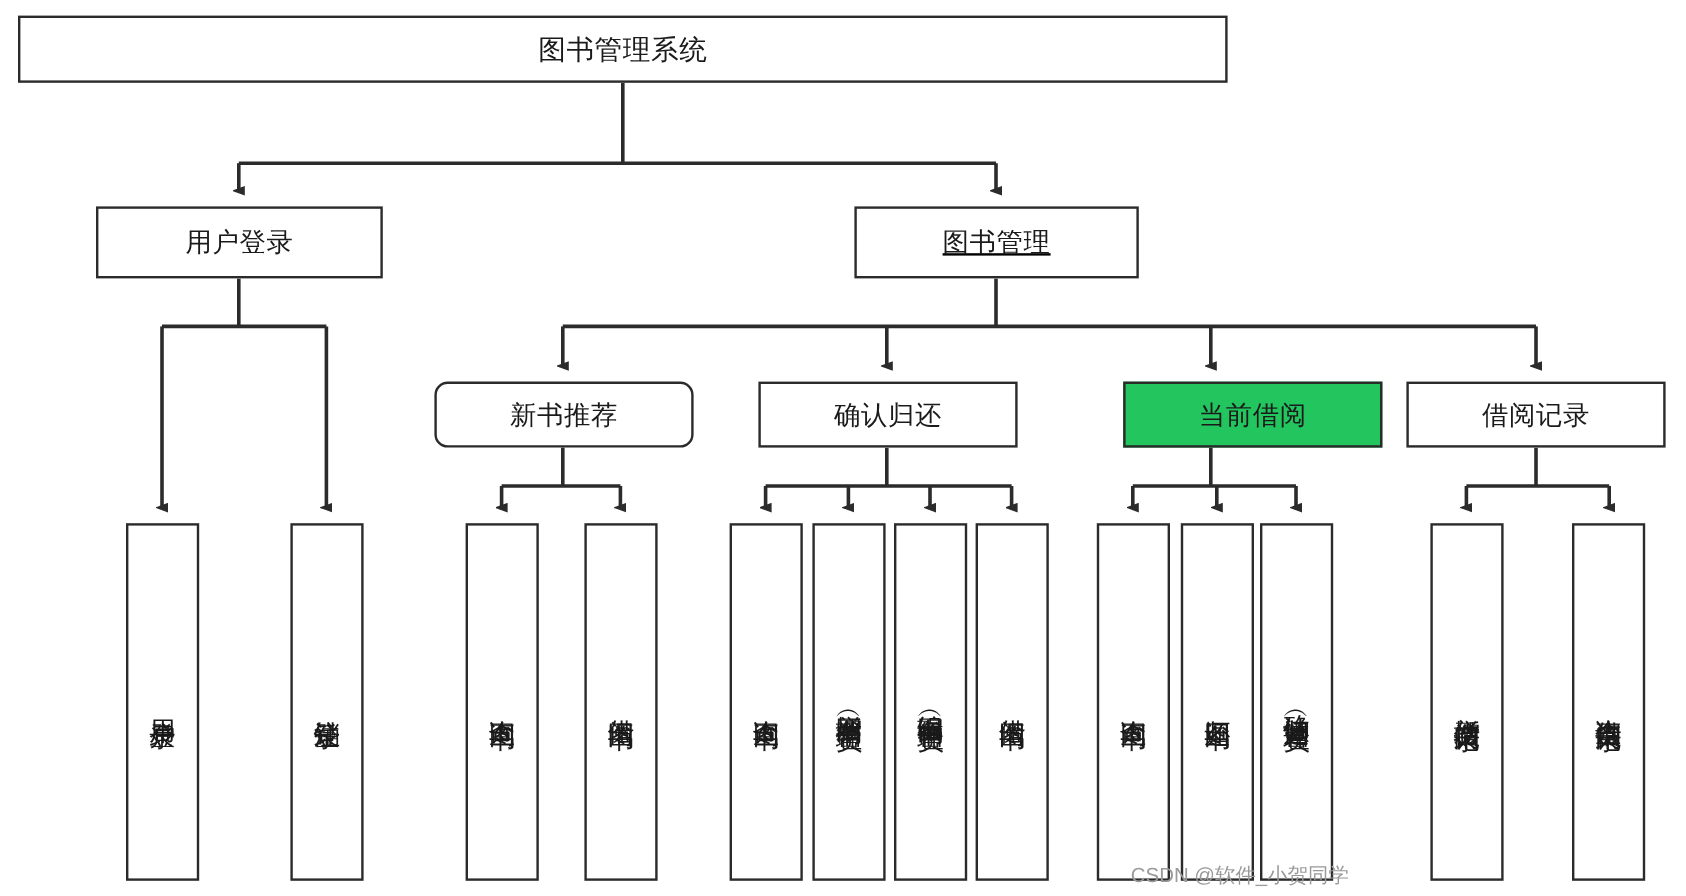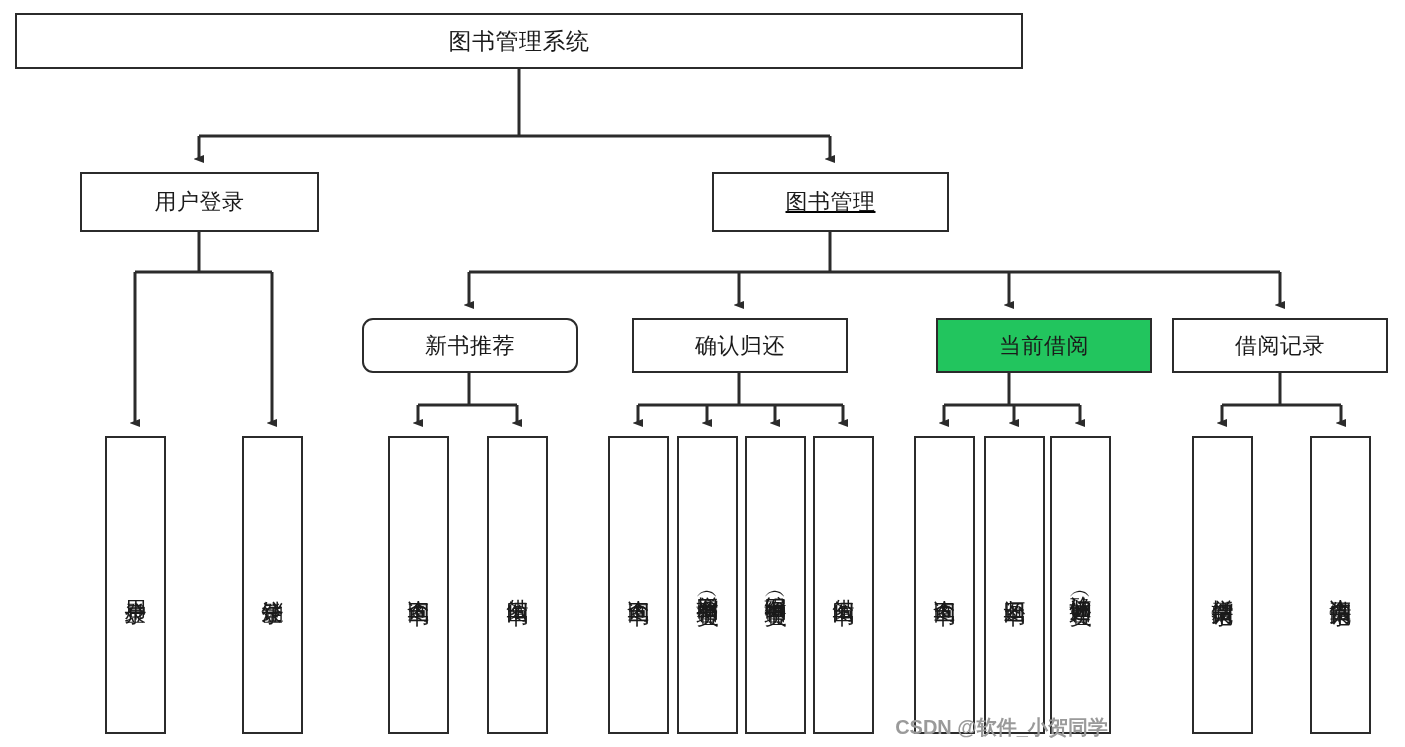--- a/index.html
+++ b/index.html
@@ -51,28 +51,27 @@
   .node.leaf .label {
     writing-mode: vertical-rl;
     text-orientation: upright;
     font-size: 22px;
     line-height: 1.18;
     letter-spacing: 1.5px;
     text-align: center;
   }
   .watermark {
     position: absolute;
-    right: 16px;
+    right: 0;
     bottom: 6px;
-    font-size: 20px;
+    font-size: 17px;
     color: #9a9a9a;
     z-index: 5;
     white-space: nowrap;
     font-family: "Liberation Sans", "DejaVu Sans", sans-serif;
-    font-weight: bold;
   }
 </style>
 </head>
 <body>
 
 <div id="diagram-root">
 
   <svg class="connectors" viewBox="0 0 1405 747" xmlns="http://www.w3.org/2000/svg">
     <defs>
       <marker id="arrow" markerWidth="10" markerHeight="10" refX="4" refY="5" orient="auto" markerUnits="userSpaceOnUse">

